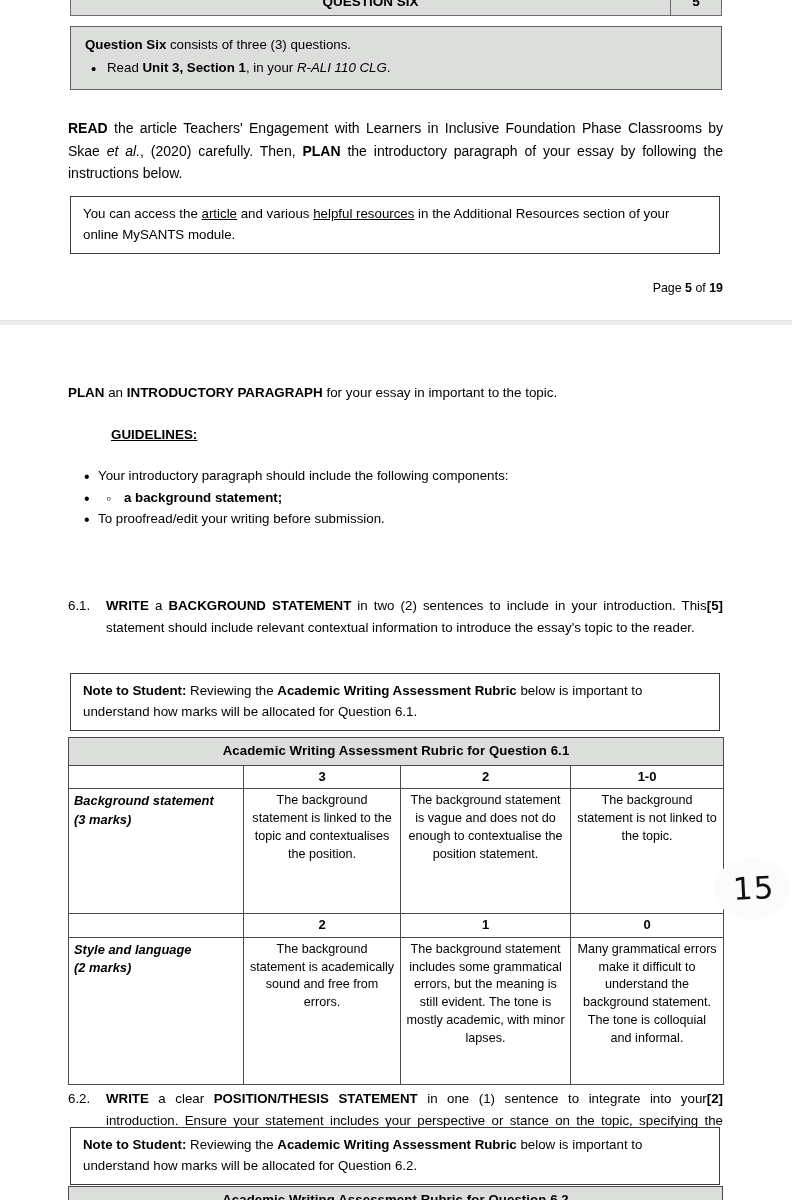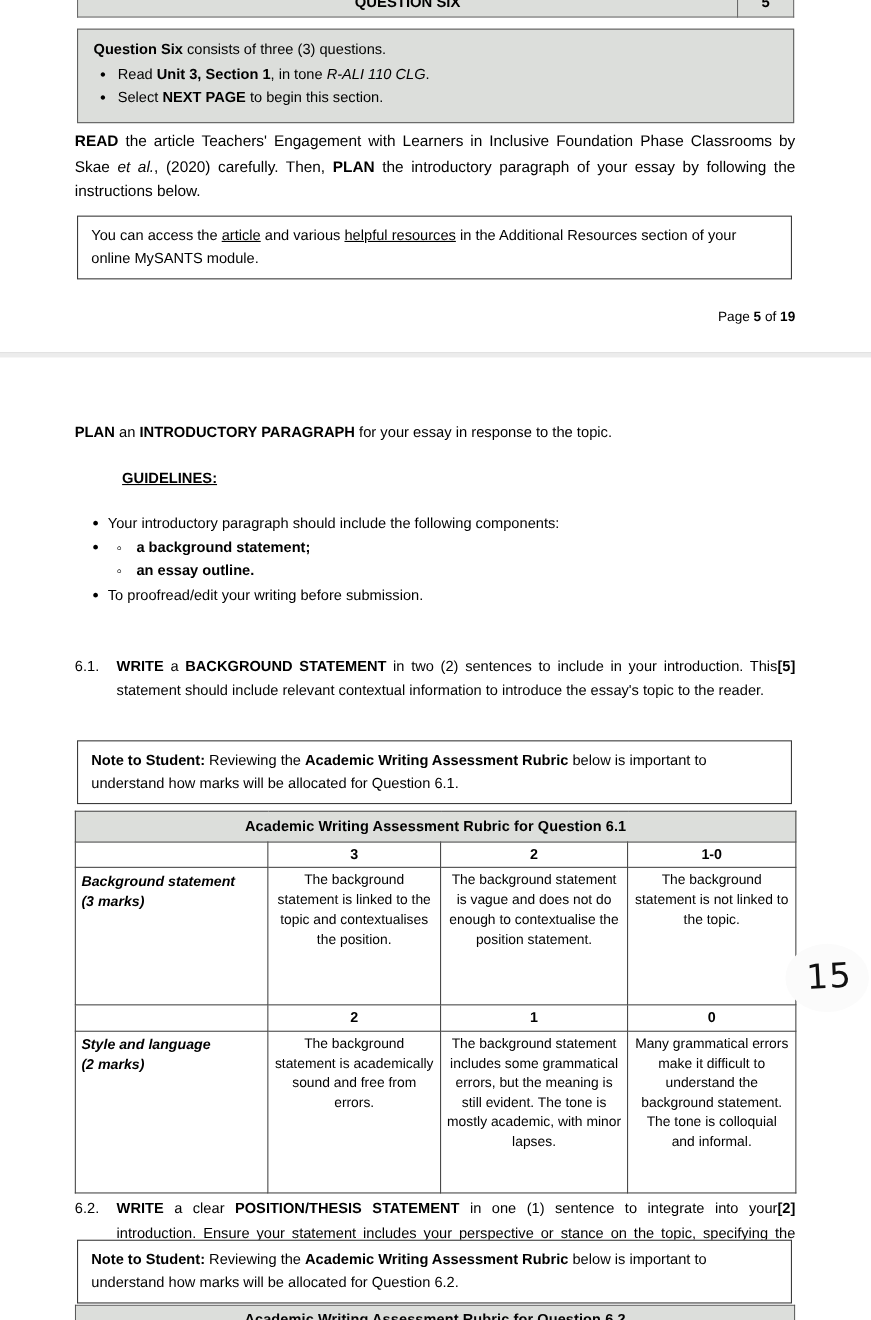--- a/index.html
+++ b/index.html
@@ -242,22 +242,21 @@
       <td>QUESTION SIX</td>
       <td class="marks">5</td>
     </tr>
   </tbody>
     </table>
 
   <div class="content" style="top: 26px; left: 70px; width: 652px; border-radius: 20px;">
     <div class="shaded-box">
       <p class="lead"><b>Question Six</b><span> consists of three (3) questions.</span></p>
       <ul>
-        <li><span>Read </span><b>Unit 3, Section 1</b><span>, in tone </span><i>R-ALI 110 CLG</i><span>.</span></li>
-        <li><span>Select </span><b>NEXT PAGE</b><span> to begin this section.</span></li>
+        <li><span>Read </span><b>Unit 3, Section 1</b><span>, in your </span><i>R-ALI 110 CLG</i><span>.</span></li>
       </ul>
     </div>
   </div>
 
   <div class="content" style="top: 117px;">
     <p class="para"><b>READ</b><span> the article Teachers' Engagement with Learners in Inclusive Foundation Phase Classrooms by Skae </span><i>et al.</i><span>, (2020) carefully. Then, </span><b>PLAN</b><span> the introductory paragraph of your essay by following the instructions below.</span></p>
   </div>
 
   <div class="content" style="top: 196px; left: 70px; width: 650px;">
     <div class="note-box">
@@ -269,32 +268,31 @@
     <span>Page </span><b>5</b><span> of </span><b>19</b>
   </div>
 
 </div>
 
 <div id="page-sep"></div>
 
 <div class="page-sheet" id="page-b">
 
   <div class="content plan-line" style="top: 60px;">
-    <b>PLAN</b><span> an </span><b>INTRODUCTORY PARAGRAPH</b><span> for your essay in response to the topic.</span>
+    <b>PLAN</b><span> an </span><b>INTRODUCTORY PARAGRAPH</b><span> for your essay in important to the topic.</span>
   </div>
 
   <div class="content guidelines-head" style="top: 102px; margin-left: 43px;">GUIDELINES:</div>
 
   <div class="content" style="top: 140px;">
     <ul class="bullets">
       <li>Your introductory paragraph should include the following components:</li>
       <li style="padding-left:0;">
         <ul class="subbullets">
           <li>a background statement;</li>
-          <li>an essay outline.</li>
         </ul>
       </li>
       <li>To proofread/edit your writing before submission.</li>
     </ul>
   </div>
 
   <div class="content q-item" style="top: 270px;">
     <span class="q-num">6.1.</span>
     <div class="q-body">
       <span class="marks-right">[5]</span><b>WRITE</b><span> a </span><b>BACKGROUND STATEMENT</b><span> in two (2) sentences to include in your introduction. This statement should include relevant contextual information to introduce the essay's topic to the reader.</span>

